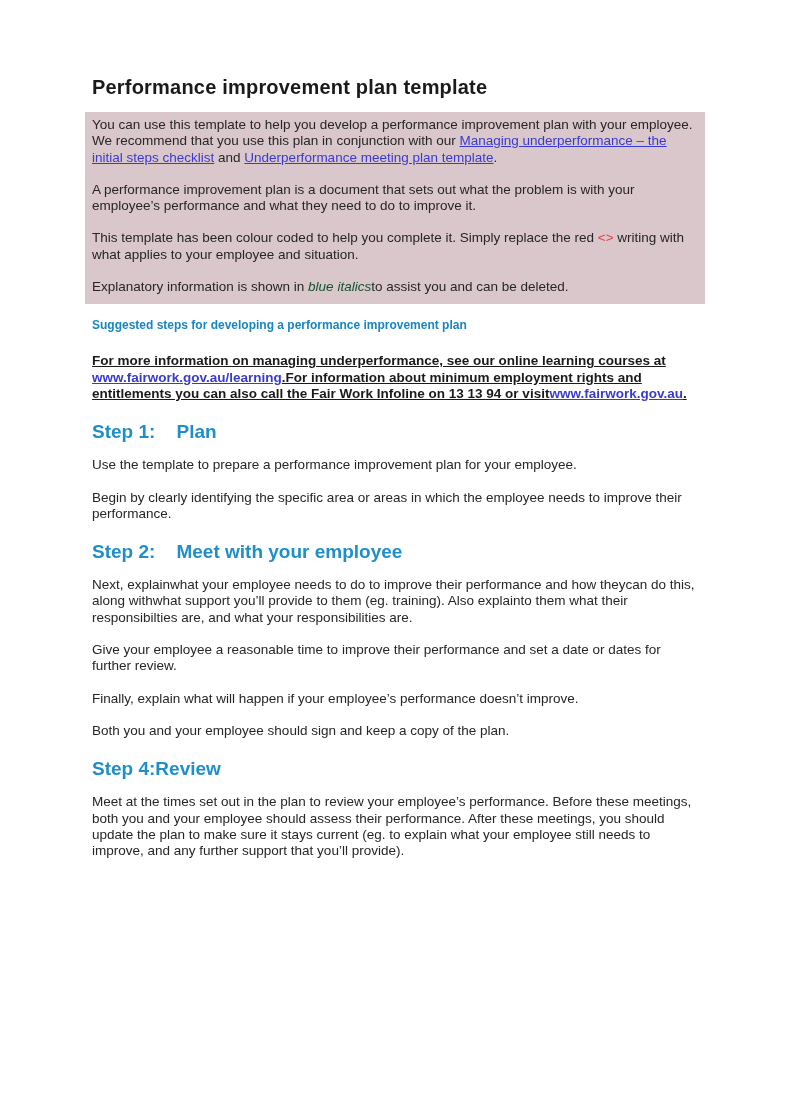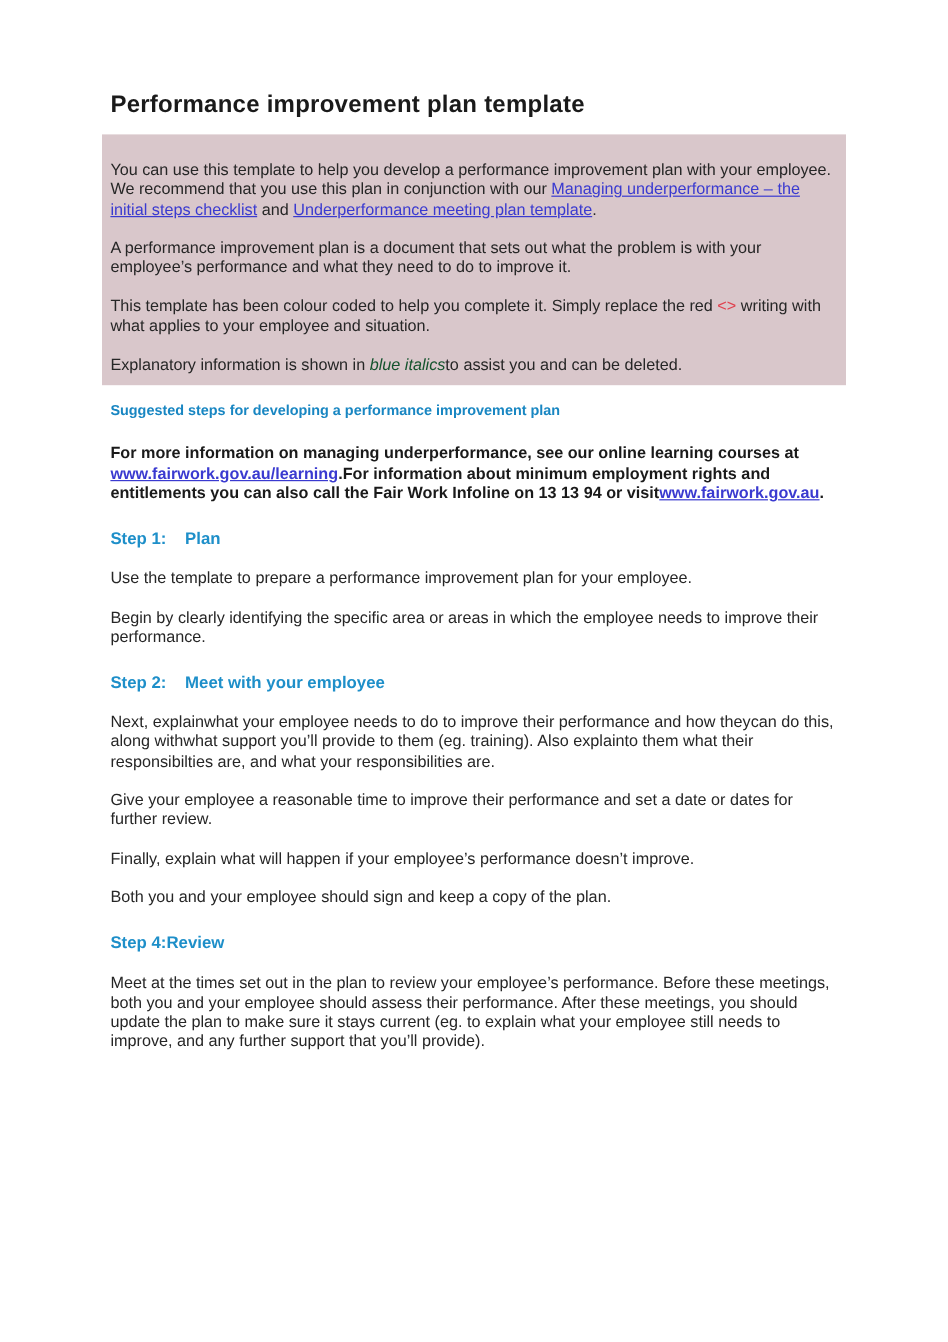--- a/index.html
+++ b/index.html
@@ -28,21 +28,21 @@
     font-size: 20px;
     line-height: 24px;
     font-weight: bold;
     color: #1a1a1a;
     letter-spacing: 0.2px;
   }
   .intro-box {
     background: #d9c7cb;
     margin-left: -7px;
     margin-right: -7px;
-    padding: 22px 7px 9px 7px;
+    padding: 5px 7px 9px 7px;
   }
   p {
     margin: 0 0 16px 0;
     font-size: 13.5px;
     line-height: 16.3px;
   }
   .intro-box p:last-child { margin-bottom: 0; }
   a.doc-link {
     color: #3a3ad0;
     text-decoration: underline;
@@ -50,25 +50,25 @@
   }
   .red-token { color: #e0404e; }
   .blue-italic { color: #14532d; font-style: italic; }
   .section-heading {
     margin: 10px 0 17px 0;
     font-size: 12px;
     line-height: 22px;
     font-weight: bold;
     color: #1886c2;
   }
-  .info-para { font-weight: bold; color: #1a1a1a; }
+  .info-para { font-weight: bold; color: #1a1a1a; text-decoration: underline; }
   .info-para a.doc-link { font-weight: bold; }
   .step-heading {
     margin: 21px 0 17px 0;
-    font-size: 14px;
+    font-size: 19px;
     line-height: 17px;
     font-weight: bold;
     color: #1e8fc9;
   }
 </style>
 </head>
 <body>
 
 <div class="page">
   <div class="content">

